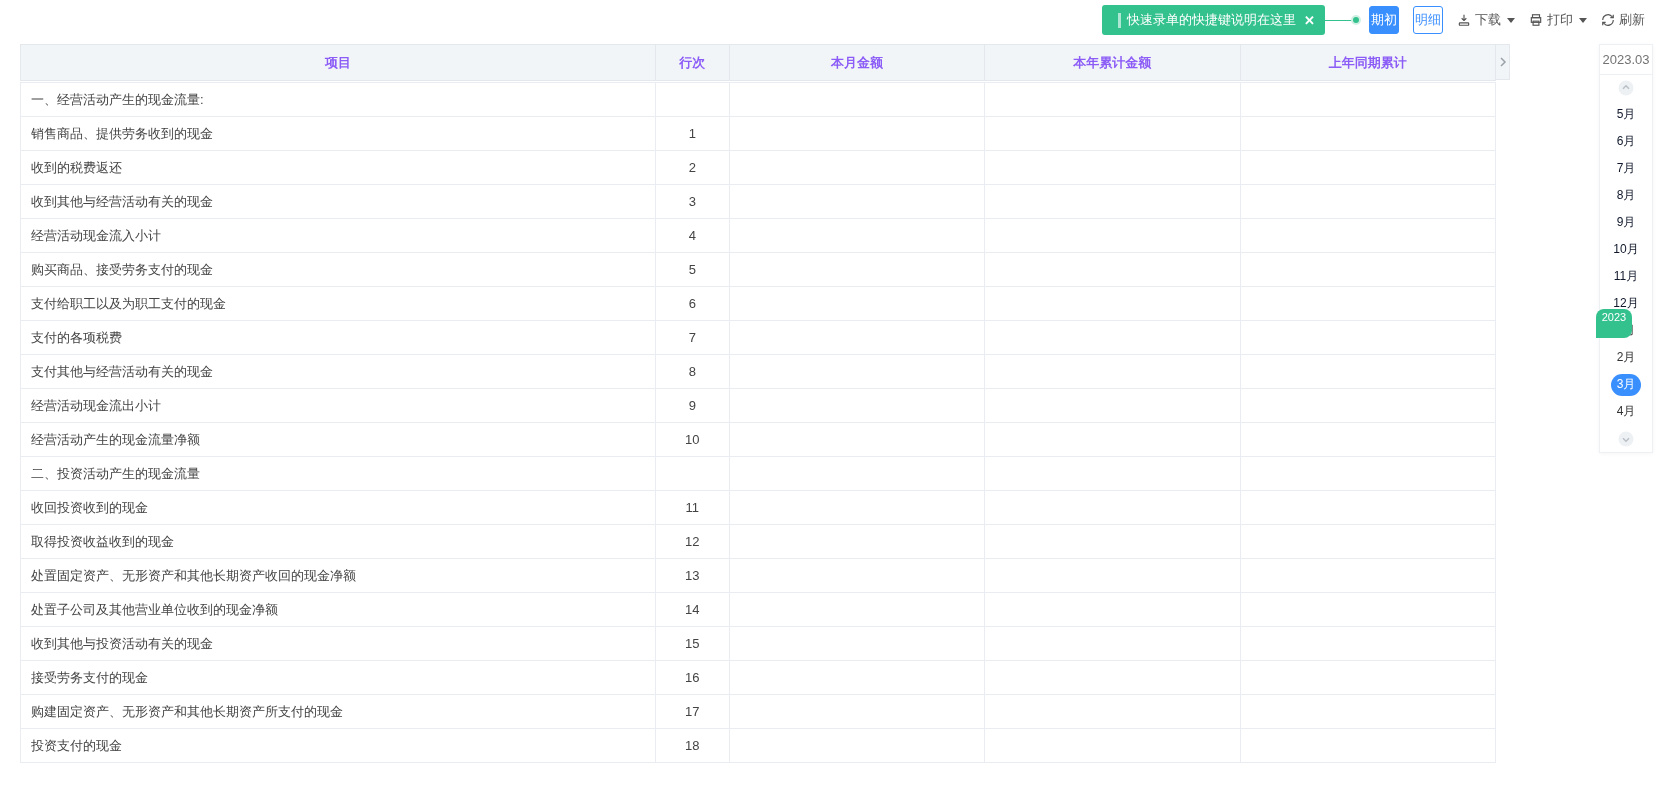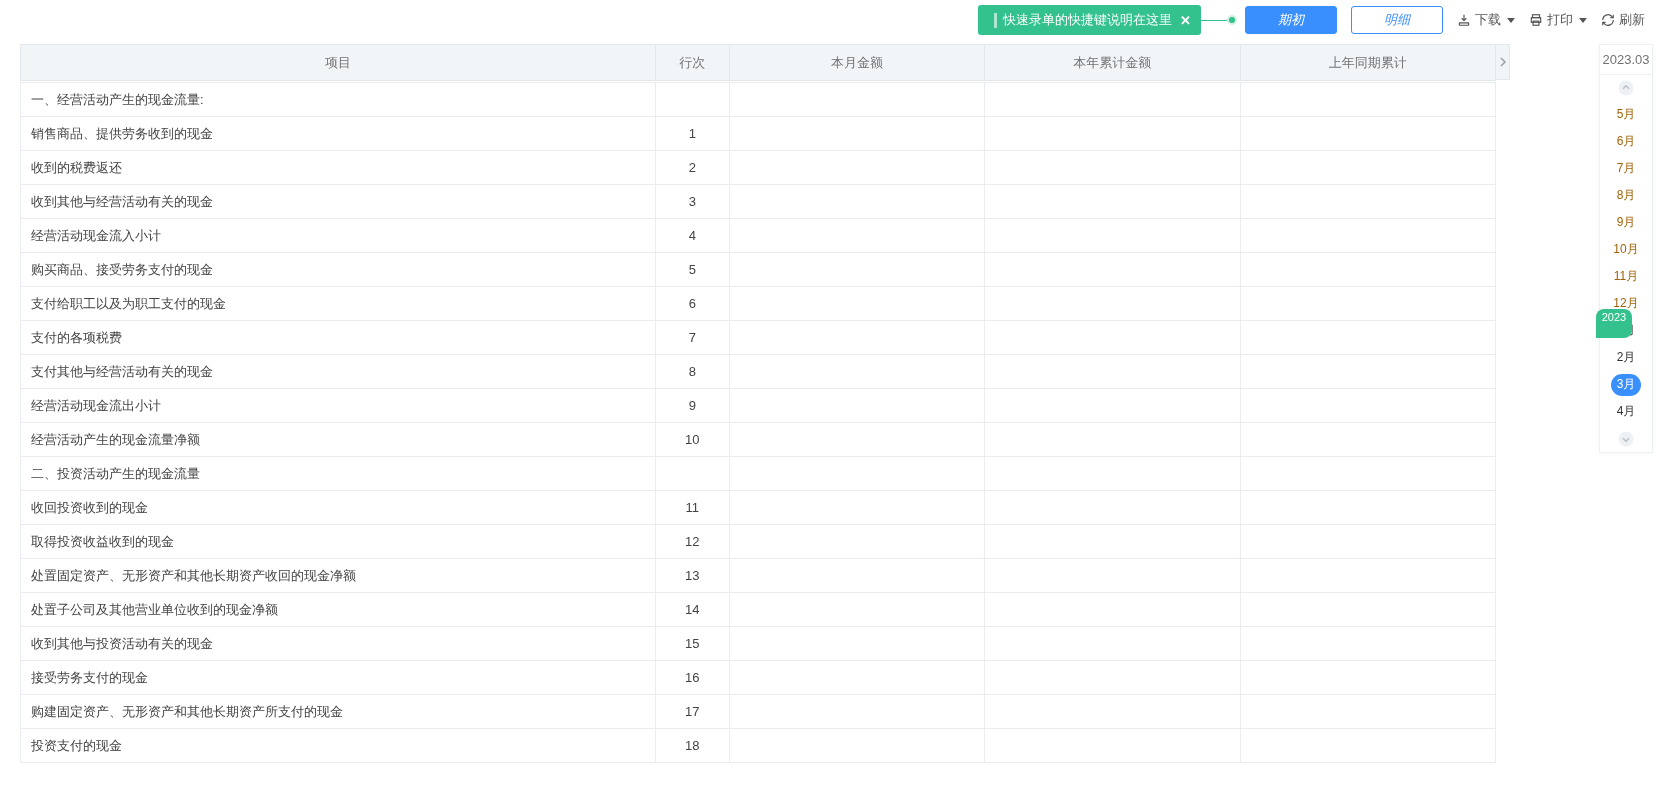--- a/index.html
+++ b/index.html
@@ -6,30 +6,30 @@
   html, body { font-family: "Microsoft YaHei", Arial, sans-serif; font-size: 13px; color: #333; background: #fff; height: 100%; }
   body { overflow: hidden; }
 
   .toolbar { position: absolute; top: 0; right: 0; height: 40px; display: flex; align-items: center; padding: 0 20px; gap: 14px; }
   .banner { background: #33c18e; color: #fff; padding: 6px 10px 6px 16px; border-radius: 3px; display: flex; align-items: center; font-size: 13px; position: relative; margin-right: 30px; }
   .banner .bar { width: 3px; height: 15px; background: rgba(255,255,255,.6); margin-right: 6px; }
   .banner .x { margin-left: 8px; font-weight: bold; cursor: pointer; }
   .banner .line { position: absolute; right: -28px; top: 50%; width: 28px; height: 1px; background: #33c18e; }
   .banner .dot { position: absolute; right: -36px; top: 50%; transform: translateY(-50%); width: 10px; height: 10px; border-radius: 50%; background: #33c18e; border: 2px solid #d1f0e3; }
 
-  .btn { display: inline-flex; align-items: center; justify-content: flex-end; height: 28px; padding: 0 32px; border-radius: 3px; cursor: pointer; font-size: 13px; user-select: none; font-style: italic; }
+  .btn { display: inline-flex; align-items: center; justify-content: flex-end; height: 28px; padding: 0 1px; border-radius: 3px; cursor: pointer; font-size: 13px; user-select: none; }
   .btn-primary { background: #3a8fff; color: #fff; border: 1px solid #3a8fff; }
   .btn-outline { background: #fff; color: #3a8fff; border: 1px solid #3a8fff; }
   .tool-link { display: inline-flex; align-items: center; color: #555; cursor: pointer; gap: 4px; }
   .caret { display: inline-block; width: 0; height: 0; border-left: 4px solid transparent; border-right: 4px solid transparent; border-top: 5px solid #555; margin-left: 2px; }
 
   .main { position: absolute; top: 44px; left: 20px; right: 155px; bottom: 10px; overflow: hidden; }
 
   table { width: 100%; border-collapse: collapse; table-layout: fixed; }
-  th { background: #f2f5f8; font-weight: 400; color: #737373; border: 1px solid #e4e8ec; height: 36px; }
+  th { background: #f2f5f8; font-weight: 700; color: #8b5cf6; border: 1px solid #e4e8ec; height: 36px; }
   td { border: 1px solid #e9edf1; height: 34px; padding: 0 10px; color: #444; white-space: nowrap; overflow: hidden; text-overflow: ellipsis; }
   col.c-item { width: 43%; }
   col.c-row  { width: 5%; }
   col.c-amt  { width: 17.3%; }
   td.item { text-align: left; }
   td.num  { text-align: center; }
 
   .tbody-wrap { position: absolute; top: 38px; left: 0; right: 14px; bottom: 0; overflow-y: auto; }
   .thead-wrap { position: absolute; top: 0; left: 0; right: 14px; }
 
@@ -37,21 +37,21 @@
   .tbody-wrap::-webkit-scrollbar-track { background: #f1f3f5; border-left:1px solid #e6e9ec; }
   .tbody-wrap::-webkit-scrollbar-thumb { background: #c9ced4; border-radius: 5px; }
 
   .scroll-corner { position: absolute; top: 0; right: 0; width: 14px; height: 36px; background: #f2f5f8; border:1px solid #e4e8ec; border-left:none; display:flex; align-items:center; justify-content:center; }
   .scroll-corner svg { width:8px; height:10px; }
 
   .period-panel { position: absolute; top: 44px; right: 12px; width: 54px; bottom: 340px; background: #fff; border: 1px solid #eef1f4; box-shadow: 0 1px 4px rgba(0,0,0,.04); display: flex; flex-direction: column; align-items: center; }
   .period-panel .label { font-size: 13px; color: #737373; height: 30px; line-height: 30px; border-bottom: 1px solid #eef1f4; width: 100%; text-align: center; }
   .period-panel .nav-icon { width: 100%; height: 26px; display: flex; align-items: center; justify-content: center; color: #cfd5db; }
   .period-panel .months { flex: 1; display: flex; flex-direction: column; align-items: center; width: 100%; overflow: hidden; }
-  .period-panel .m { height: 27px; line-height: 27px; color: #a16207; font-size: 12px; width: 100%; text-align: center; cursor: pointer; position: relative; }
+  .period-panel .m { height: 27px; line-height: 27px; color: #0f172a; font-size: 12px; width: 100%; text-align: center; cursor: pointer; position: relative; }
   .period-panel .m.current-year { color: #333; }
   .period-panel .m.active { color: #fff; }
   .period-panel .m.active::before { content: ""; position: absolute; left: 50%; top: 50%; transform: translate(-50%,-50%); width: 30px; height: 22px; background: #3a8fff; border-radius: 11px; z-index: -1; }
   .period-panel .m { z-index: 1; }
   .year-badge { position: absolute; left: -4px; background: #33c18e; color: #fff; font-size: 11px; height: 29px; line-height: 16px; width: 36px; text-align: center; border-radius: 8px 8px 8px 0; z-index: 3; }
 </style>
 </head>
 <body>
 
 <div class="toolbar">

